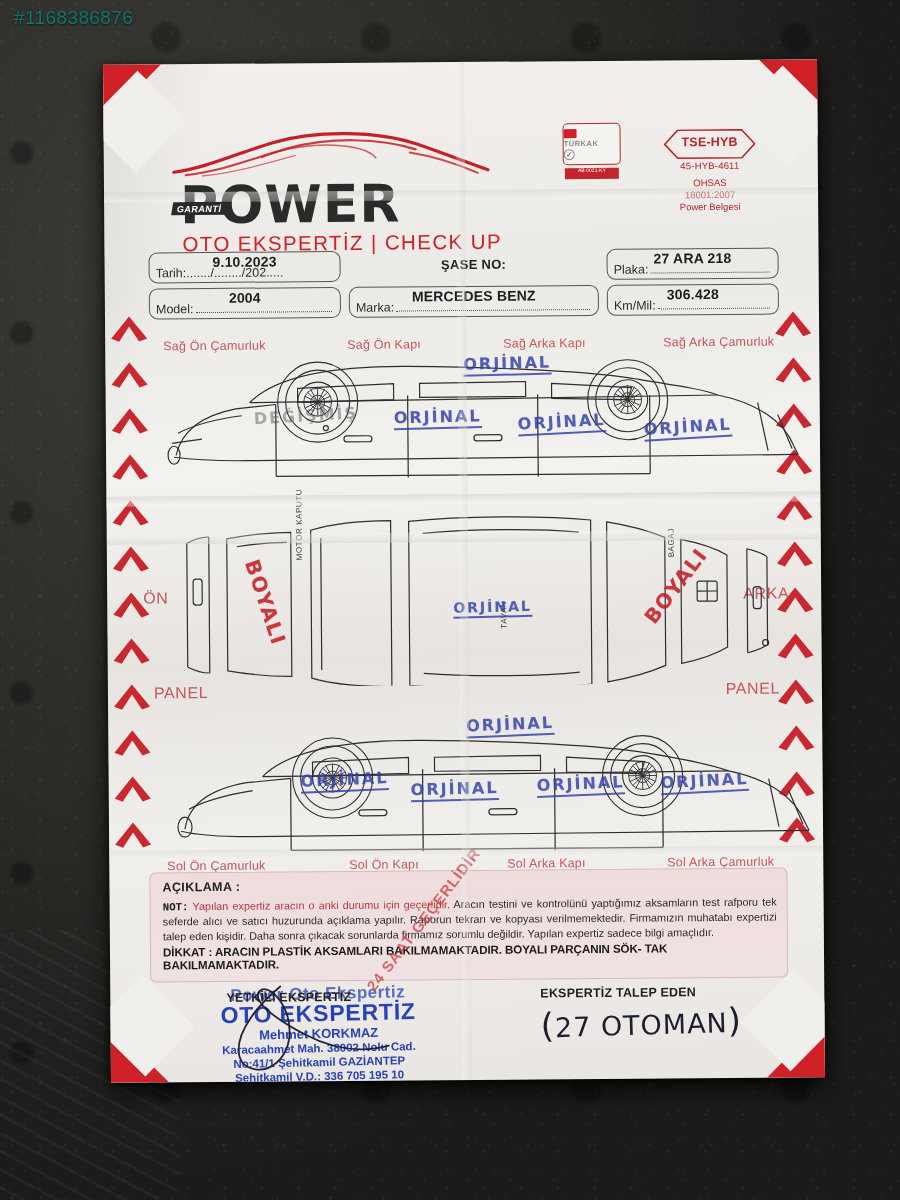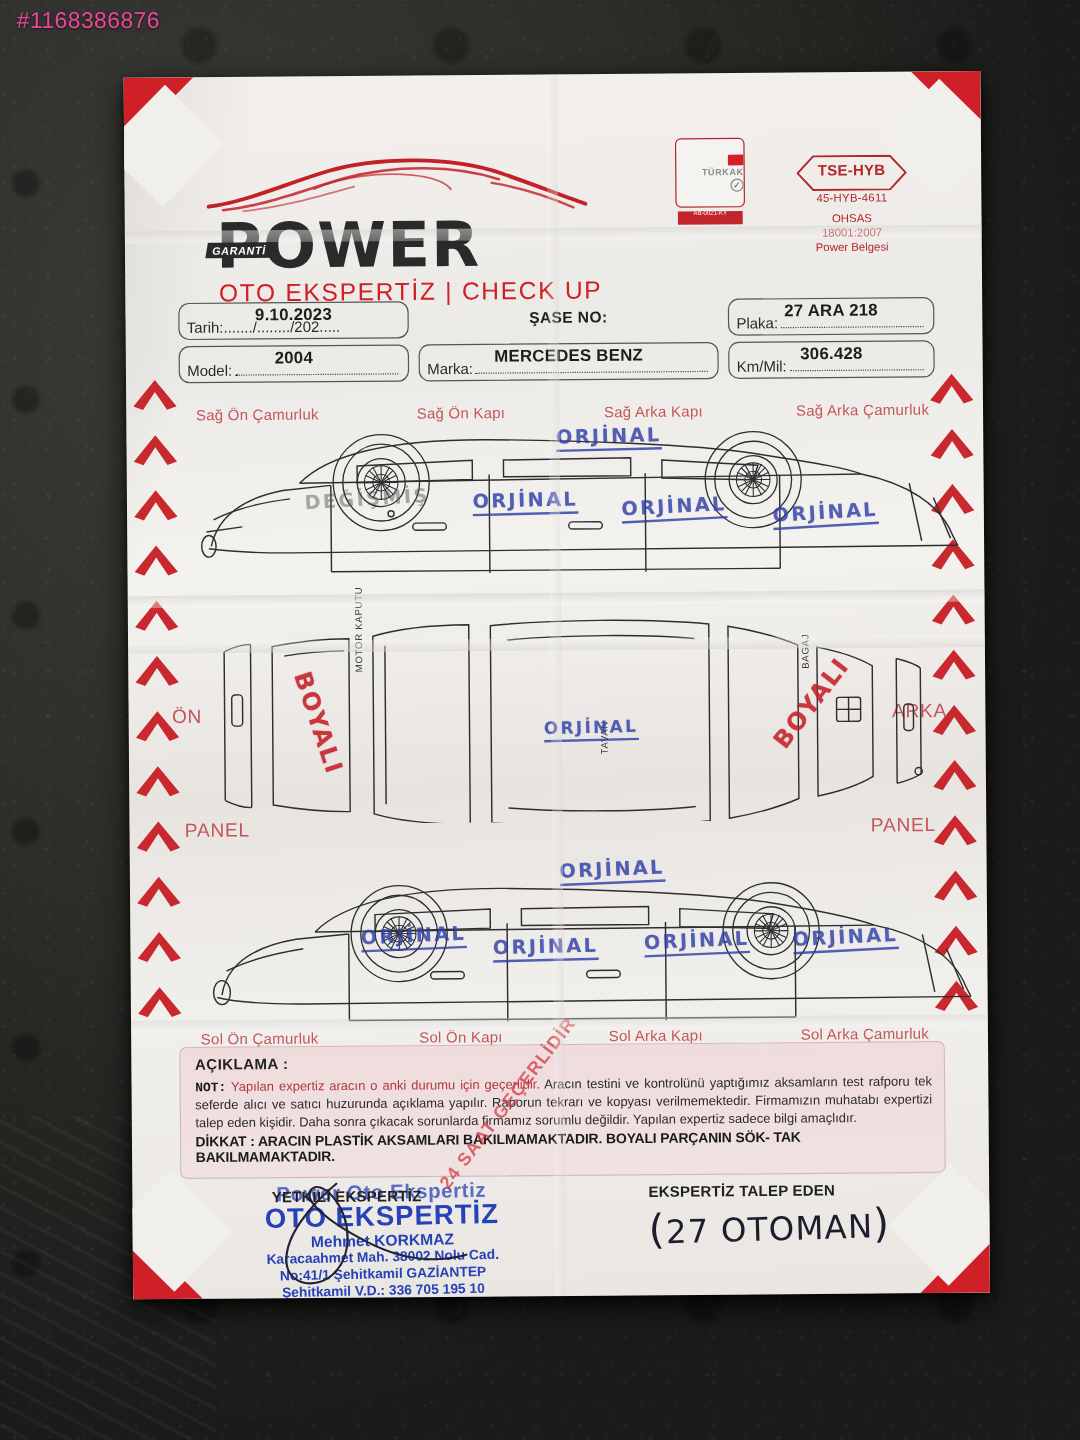--- a/index.html
+++ b/index.html
@@ -31,21 +31,21 @@
   }
   .bg-tyre{
     position:absolute; left:-10px; top:930px; width:190px; height:290px;
     background:repeating-linear-gradient(28deg, rgba(255,255,255,.05) 0 3px, rgba(0,0,0,0) 3px 16px);
     opacity:.7; pointer-events:none;
   }
 
   
   .watermark{
     position:absolute; left:14px; top:7px;
-    color:#ec4899; font-size:19px; letter-spacing:.4px;
+    color:#0f766e; font-size:19px; letter-spacing:.4px;
     font-family:"Liberation Sans", sans-serif; z-index:60;
     text-shadow:0 1px 2px rgba(0,0,0,.6);
   }
 
   
   .paper{
     position:absolute; left:107px; top:62px; width:714px; height:1018px;
     background:
       linear-gradient(105deg, rgba(0,0,0,.06) 0 2%, rgba(255,255,255,0) 12%),
       linear-gradient(178deg,#f2efec 0%, #eceae6 22%, #f4f2ef 40%, #e7e4e0 58%, #f1efec 75%, #e9e6e2 100%);
@@ -101,22 +101,22 @@
     font-size:20.5px; color:#cf2027; letter-spacing:1.4px; font-weight:500;
     font-family:"Liberation Sans", sans-serif;
   }
   .subtitle .sep{ color:#cf2027; }
 
   
   .certs{ position:absolute; right:60px; top:14px; display:flex; gap:22px; }
   .cert{ text-align:center; width:96px; }
   .cert-mark{ height:48px; display:flex; align-items:center; justify-content:center; }
   .turkak-box{
-    width:58px; height:58px; border:1.6px solid #b3262b; border-radius:5px;
-    display:flex; flex-direction:column; align-items:flex-end; justify-content:center; gap:1px;
+    width:58px; height:42px; border:1.6px solid #b3262b; border-radius:5px;
+    display:flex; flex-direction:column; align-items:flex-start; justify-content:center; gap:1px;
     background:#f5f3f0;
   }
   .turkak-flag{ width:13px; height:9px; background:#d21f28; border-radius:1px; }
   .turkak-txt{ font-size:7.5px; color:#8c8c8c; letter-spacing:.5px; font-weight:bold;}
   .turkak-tick{ width:11px; height:11px; border:1px solid #888; border-radius:50%;
     font-size:8px; line-height:10px; color:#555;}
   .turkak-bar{ width:54px; height:11px; background:#c2262c; margin-top:3px;
      font-size:5px; color:#fff; line-height:5.5px; overflow:hidden; }
   .tse-hex{ position:relative; width:92px; height:30px; }
   .tse-hex svg{ display:block; }

